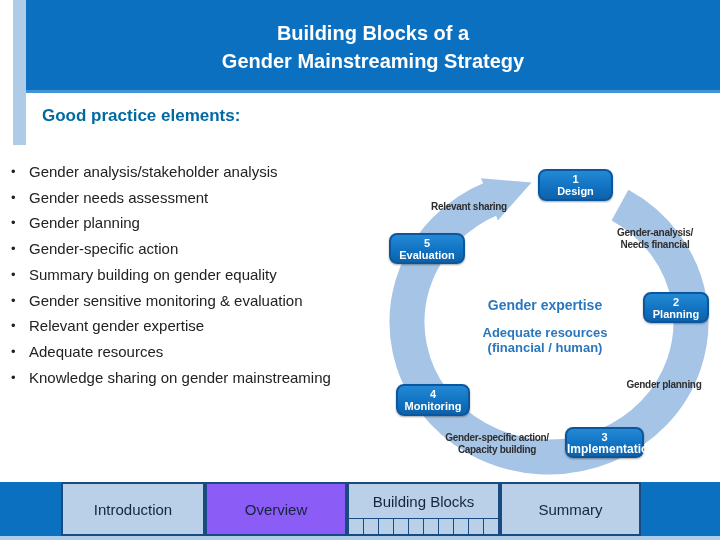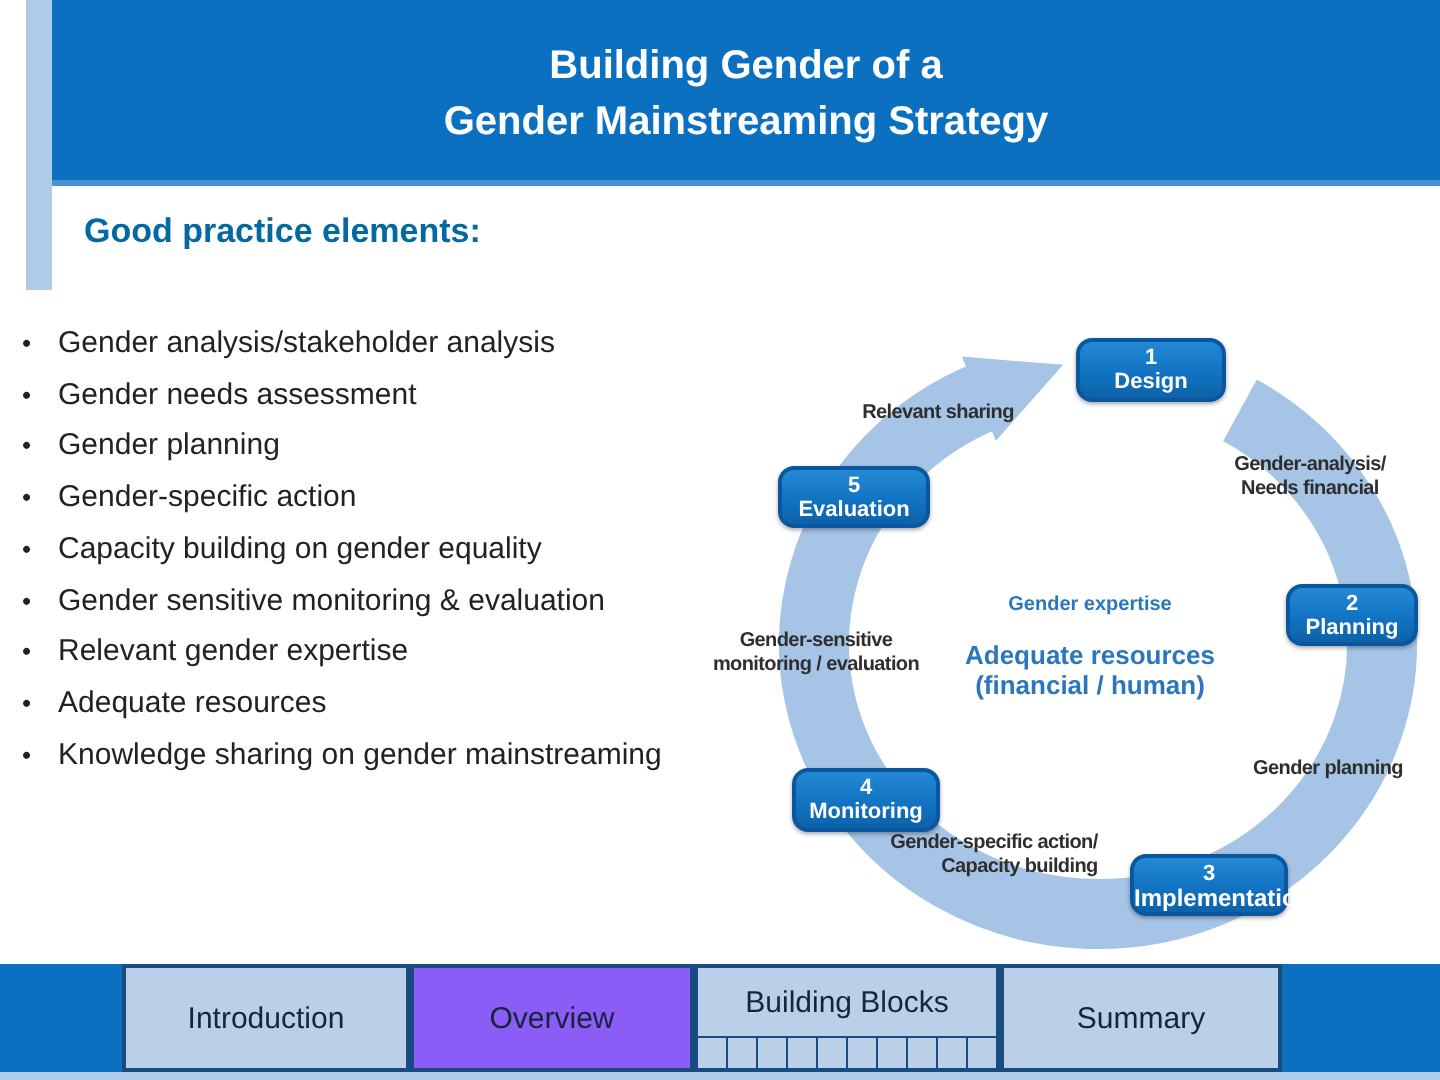--- a/index.html
+++ b/index.html
@@ -51,27 +51,27 @@
   .stage-4{left:396px;top:384px;width:74px;height:32px;}
   .stage-5{left:389px;top:233px;width:76px;height:31px;}
   .ann{
     position:absolute;transform:translateX(-50%);text-align:center;
     font-weight:bold;font-size:10px;line-height:11.5px;color:#2E2E2E;
     white-space:nowrap;letter-spacing:-0.3px;
   }
   .ann-knowledge{left:469px;top:201px;}
   .ann-analysis{left:655px;top:227px;}
   .ann-planning{left:664px;top:379px;}
-  .ann-specific{left:497px;top:416px;text-align:right;}
+  .ann-specific{left:497px;top:432px;}
   .ann-sensitive{left:408px;top:315px;}
   .center-text{
     position:absolute;left:545px;top:297px;transform:translateX(-50%);
     text-align:center;color:var(--center-text-blue);font-weight:bold;white-space:nowrap;
   }
-  .center-text .ct1{font-size:10px;margin-bottom:12px;}
+  .center-text .ct1{font-size:14px;margin-bottom:12px;}
   .center-text .ct2,.center-text .ct3{font-size:13px;line-height:15px;}
   
   .navbar{position:absolute;left:0;top:482px;width:720px;height:54px;background:var(--primary-blue);}
   .tab{
     position:absolute;top:0;height:54px;background:var(--tab-light-blue);
     border:2px solid var(--nav-border-blue);
     display:flex;align-items:center;justify-content:center;
     font-size:15px;color:#15253C;cursor:pointer;
   }
   .tab-intro{left:61px;width:144px;}
@@ -85,21 +85,21 @@
   .bottom-strip{position:absolute;left:0;top:536px;width:720px;height:4px;background:var(--accent-light-blue);}
 </style>
 </head>
 <body>
 
 <div class="slide">
 
   <div class="left-strip"></div>
 
   <div class="title-bar">
-    <div>Building Gender of a</div>
+    <div>Building Blocks of a</div>
     <div>Gender Mainstreaming Strategy</div>
   </div>
 
   <div class="subtitle">Good practice elements:</div>
 
   <ul class="bullets" id="bullets">
       <li>
         <span class="dot">•</span>
         <span>Gender analysis/stakeholder analysis</span>
       </li>
@@ -110,21 +110,21 @@
       <li>
         <span class="dot">•</span>
         <span>Gender planning</span>
       </li>
       <li>
         <span class="dot">•</span>
         <span>Gender-specific action</span>
       </li>
       <li>
         <span class="dot">•</span>
-        <span>Capacity building on gender equality</span>
+        <span>Summary building on gender equality</span>
       </li>
       <li>
         <span class="dot">•</span>
         <span>Gender sensitive monitoring &amp; evaluation</span>
       </li>
       <li>
         <span class="dot">•</span>
         <span>Relevant gender expertise</span>
       </li>
       <li>
@@ -175,24 +175,20 @@
       <div>Gender-analysis/</div>
       <div>Needs financial</div>
     </div>
     <div class="ann ann-planning">
       <div>Gender planning</div>
     </div>
     <div class="ann ann-specific">
       <div>Gender-specific action/</div>
       <div>Capacity building</div>
     </div>
-    <div class="ann ann-sensitive">
-      <div>Gender-sensitive</div>
-      <div>monitoring / evaluation</div>
-    </div>
 
     <div class="center-text">
       <div class="ct1">Gender expertise</div>
       <div class="ct2">Adequate resources</div>
       <div class="ct3">(financial / human)</div>
     </div>
   </div>
 
   <div class="navbar">
     <div class="tab tab-intro">Introduction</div>

